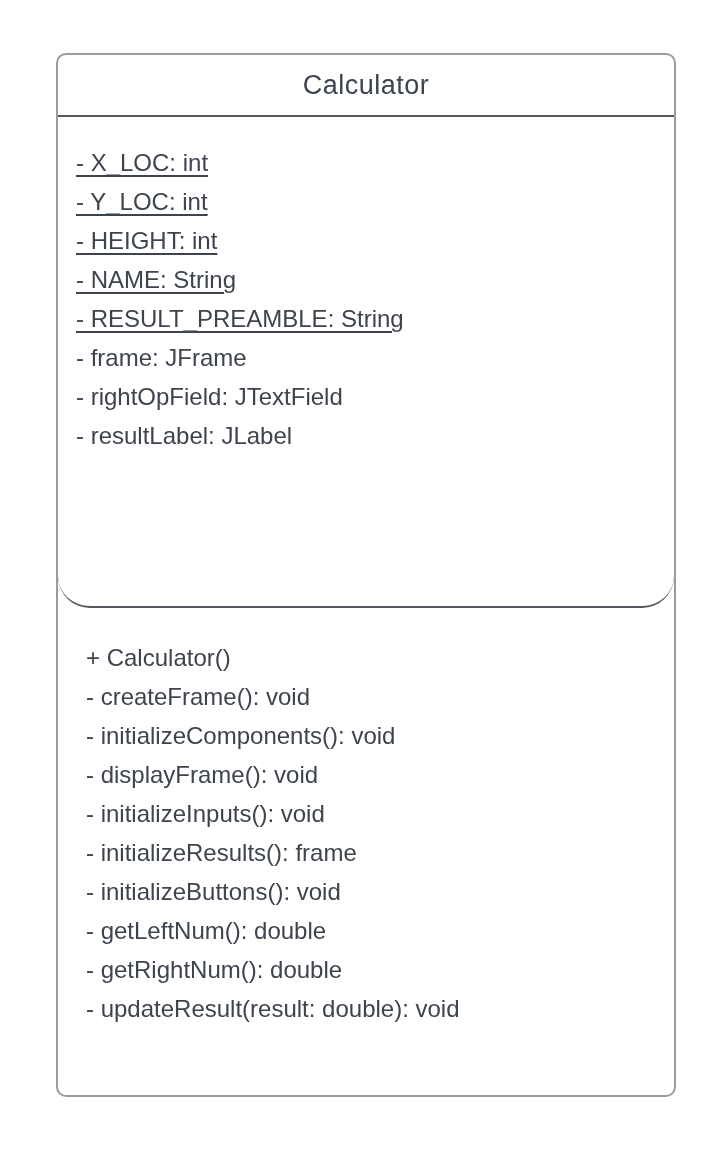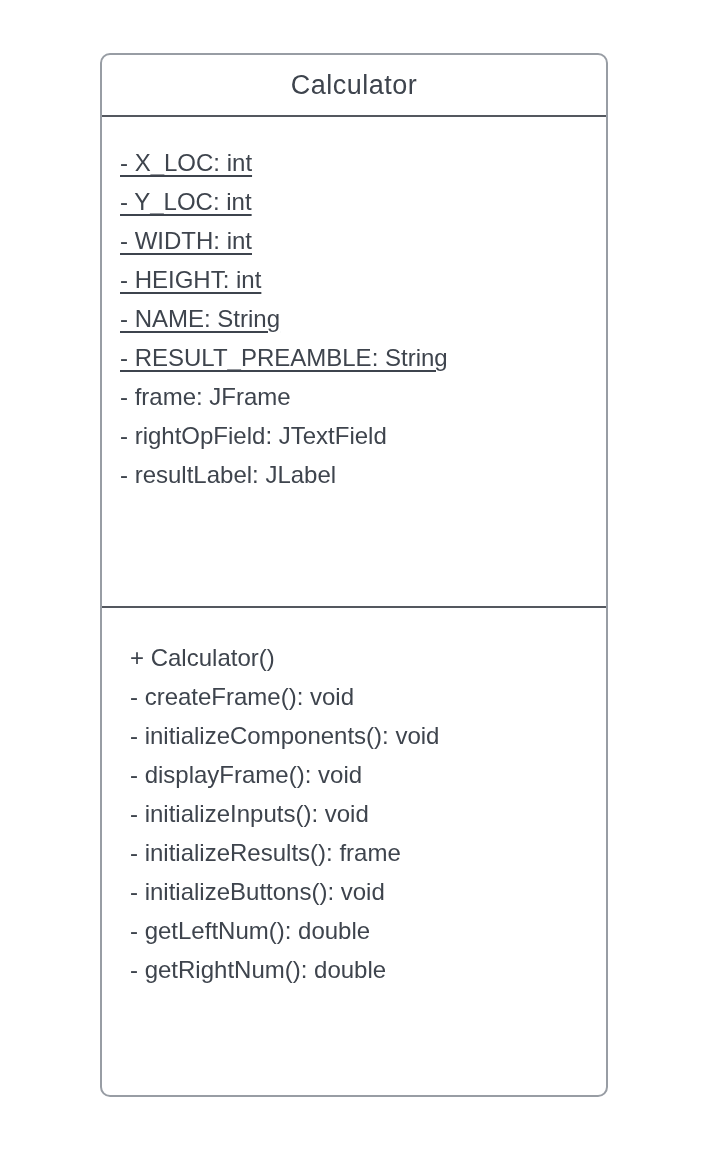--- a/index.html
+++ b/index.html
@@ -13,48 +13,48 @@
   .canvas {
     position: relative;
     width: 726px;
     height: 1150px;
     background: var(--background, #ffffff);
   }
   .uml-class {
     position: absolute;
     left: 56px;
     top: 53px;
-    width: 508px;
+    width: 620px;
     height: 1044px;
     box-sizing: border-box;
     background: var(--background, #ffffff);
     border: 2px solid var(--border, #989da4);
     border-radius: 10px;
     color: var(--text, #3e444d);
     display: flex;
     flex-direction: column;
     overflow: hidden;
-    margin-left: 44px;
   }
   .uml-title {
     flex: 0 0 auto;
     height: 60px;
     display: flex;
     align-items: center;
     justify-content: center;
     font-size: 27px;
     letter-spacing: 0.5px;
     border-bottom: 2px solid var(--divider, #54585f);
   }
   .uml-attrs {
     flex: 0 0 auto;
     height: 491px;
     box-sizing: border-box;
     padding: 26px 10px 0 18px;
     border-bottom: 2px solid var(--divider, #54585f);
+    border-radius: 32px;
   }
   .uml-methods {
     flex: 1 1 auto;
     box-sizing: border-box;
     padding: 30px 10px 0 28px;
   }
   .member {
     height: 39px;
     line-height: 39px;
     font-size: 24px;
@@ -70,35 +70,35 @@
 <body>
 
 <div class="canvas">
   <div class="uml-class">
 
     <div class="uml-title">Calculator</div>
 
     <div class="uml-attrs">
       <div class="member underlined">- X_LOC: int</div>
       <div class="member underlined">- Y_LOC: int</div>
-      <div class="member underlined">- WIDTH: int</div>
       <div class="member underlined">- HEIGHT: int</div>
       <div class="member underlined">- NAME: String</div>
       <div class="member underlined">- RESULT_PREAMBLE: String</div>
       <div class="member">- frame: JFrame</div>
       <div class="member">- rightOpField: JTextField</div>
       <div class="member">- resultLabel: JLabel</div>
     </div>
 
     <div class="uml-methods">
       <div class="member">+ Calculator()</div>
       <div class="member">- createFrame(): void</div>
       <div class="member">- initializeComponents(): void</div>
       <div class="member">- displayFrame(): void</div>
       <div class="member">- initializeInputs(): void</div>
       <div class="member">- initializeResults(): frame</div>
       <div class="member">- initializeButtons(): void</div>
       <div class="member">- getLeftNum(): double</div>
       <div class="member">- getRightNum(): double</div>
+      <div class="member">- updateResult(result: double): void</div>
     </div>
 
   </div>
 </div>
 
 </body></html>

